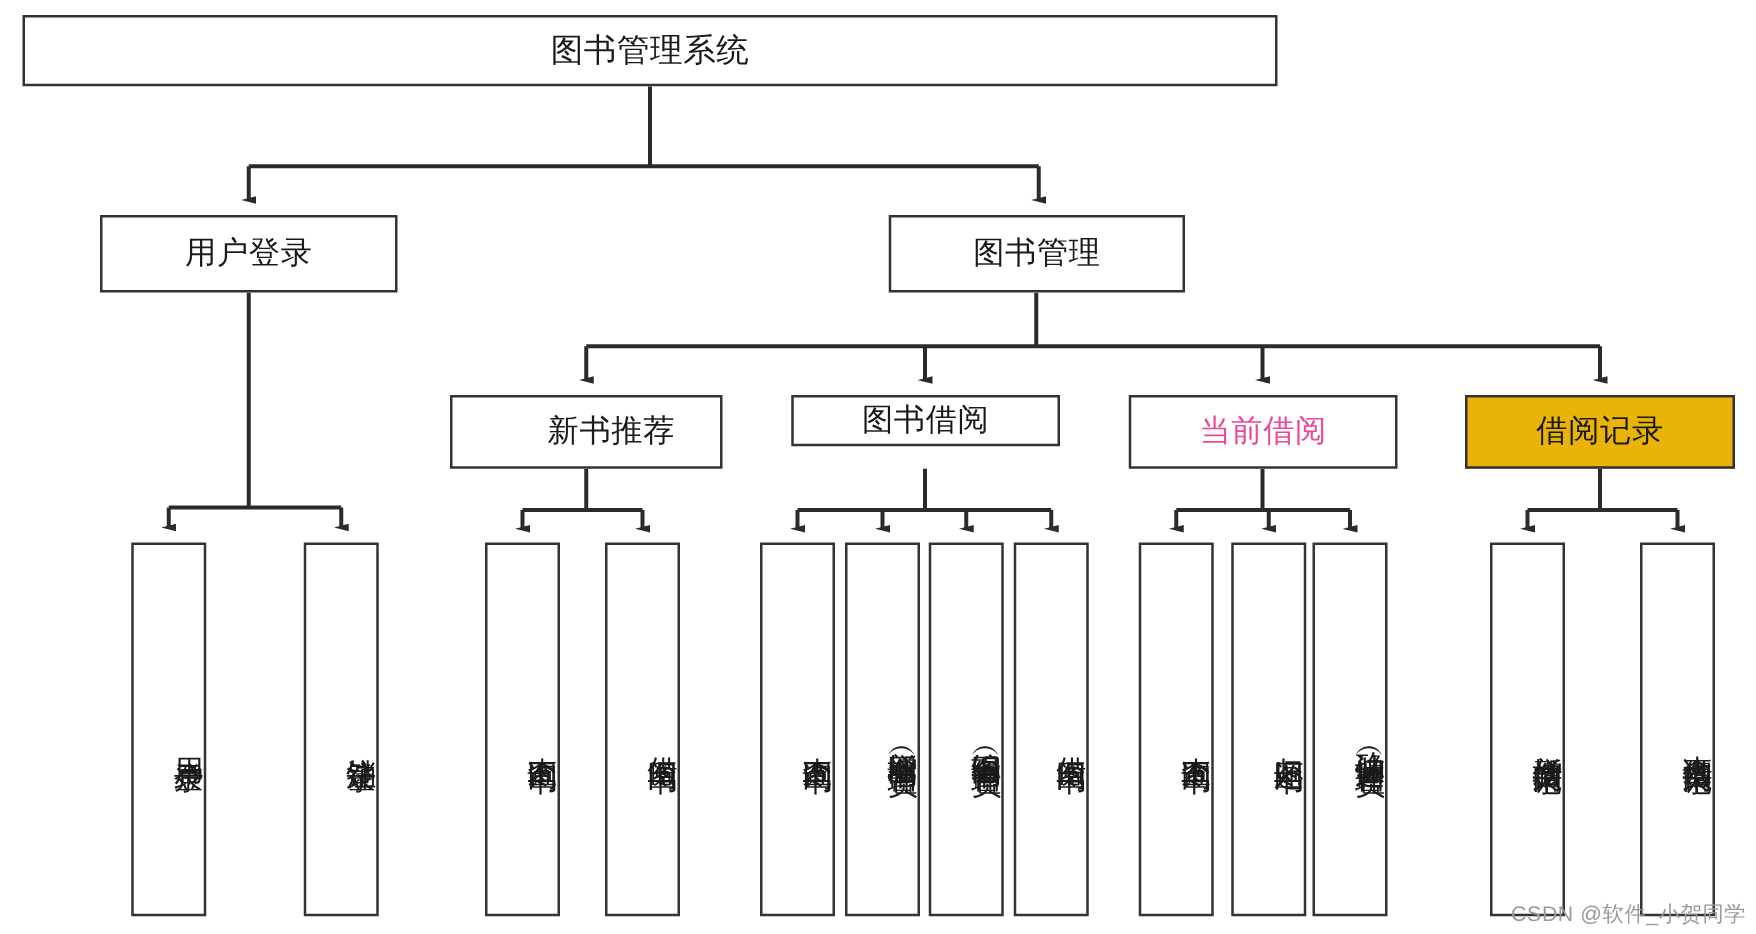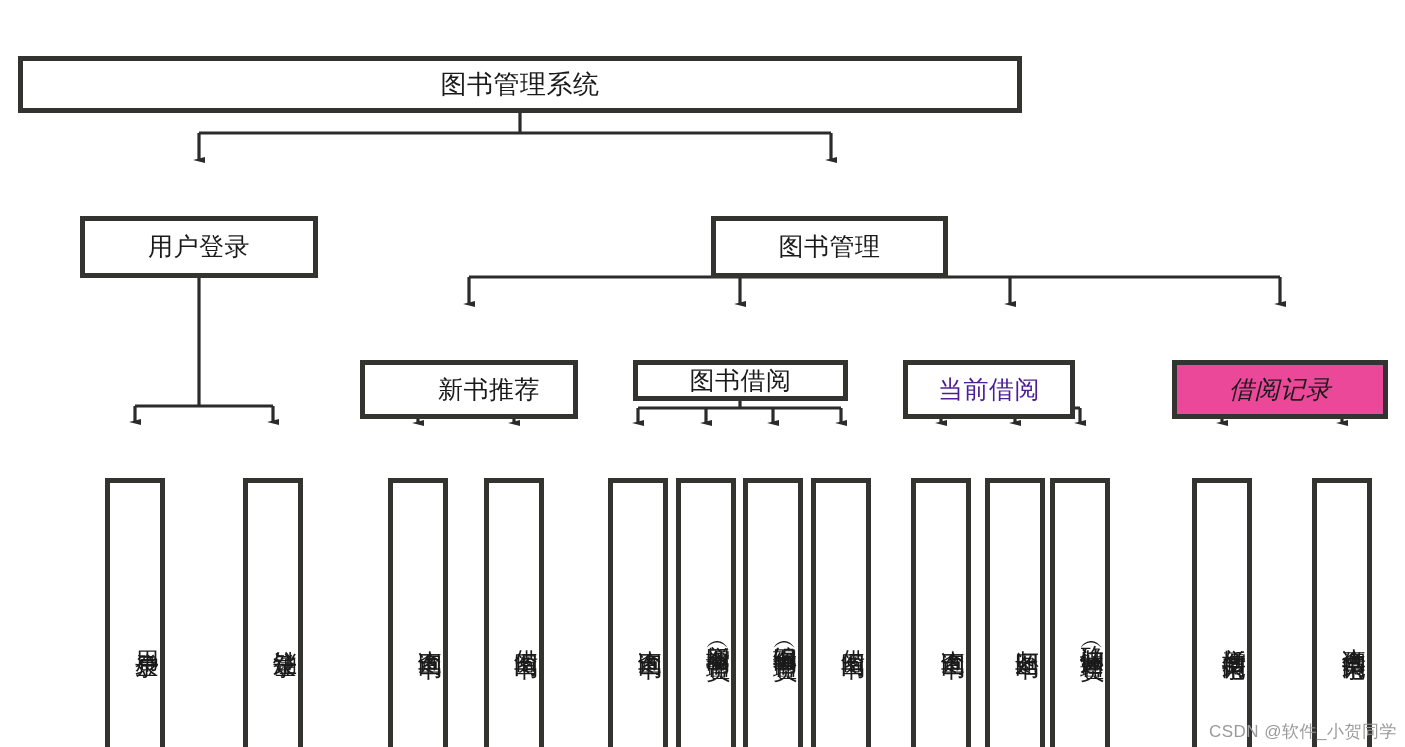--- a/index.html
+++ b/index.html
@@ -21,27 +21,26 @@
     position: absolute;
     left: 0;
     top: 0;
     width: 1405px;
     height: 747px;
     pointer-events: none;
   }
   .node {
     position: absolute;
     box-sizing: border-box;
-    border: 5px solid #14b8a6;
+    border: 2px solid #14b8a6;
     background: #ffffff;
     display: flex;
     align-items: center;
     justify-content: center;
     color: #1a1a1a;
-    margin-top: 44px;
   }
   .node.horiz {
     font-size: 25px;
     line-height: 1.1;
     letter-spacing: 0.5px;
   }
   .node.root {
     font-size: 26px;
   }
   .node.vert {
@@ -134,24 +133,24 @@
   <div class="node horiz" style="left: 711px; top: 172px; width: 237px; height: 62px; border-color: rgb(51, 51, 47); background: rgb(255, 255, 255); color: rgb(26, 26, 26);">
     <span>图书管理</span>
   </div>
 
   <div class="node horiz" style="left: 360px; top: 316px; width: 218px; height: 59px; border-color: rgb(51, 51, 47); background: rgb(255, 255, 255); color: rgb(26, 26, 26); padding-left: 40px;">
     <span>新书推荐</span>
   </div>
   <div class="node horiz" style="left: 633px; top: 316px; width: 215px; height: 41px; border-color: rgb(51, 51, 47); background: rgb(255, 255, 255); color: rgb(26, 26, 26);">
     <span>图书借阅</span>
   </div>
-  <div class="node horiz" style="left: 903px; top: 316px; width: 172px; height: 59px; border-color: rgb(51, 51, 47); background: rgb(255, 255, 255); color: #4c1d95;">
+  <div class="node horiz" style="left: 903px; top: 316px; width: 215px; height: 59px; border-color: rgb(51, 51, 47); background: rgb(255, 255, 255); color: #ec4899;">
     <span>当前借阅</span>
   </div>
-  <div class="node horiz" style="left: 1172px; top: 316px; width: 216px; height: 59px; border-color: rgb(51, 51, 47); background: #ec4899; color: rgb(26, 26, 26); font-style: italic;">
+  <div class="node horiz" style="left: 1172px; top: 316px; width: 216px; height: 59px; border-color: rgb(51, 51, 47); background: #eab308; color: rgb(26, 26, 26);">
     <span>借阅记录</span>
   </div>
 
   <div class="node vert" style="left: 105px; top: 434px; width: 60px; height: 299px; border-color: rgb(51, 51, 47); background: rgb(255, 255, 255); color: rgb(26, 26, 26);">
     <span class="vtext">用户登录</span>
   </div>
   <div class="node vert" style="left: 243px; top: 434px; width: 60px; height: 299px; border-color: rgb(51, 51, 47); background: rgb(255, 255, 255); color: rgb(26, 26, 26);">
     <span class="vtext">注销登录</span>
   </div>
   <div class="node vert" style="left: 388px; top: 434px; width: 60px; height: 299px; border-color: rgb(51, 51, 47); background: rgb(255, 255, 255); color: rgb(26, 26, 26);">

